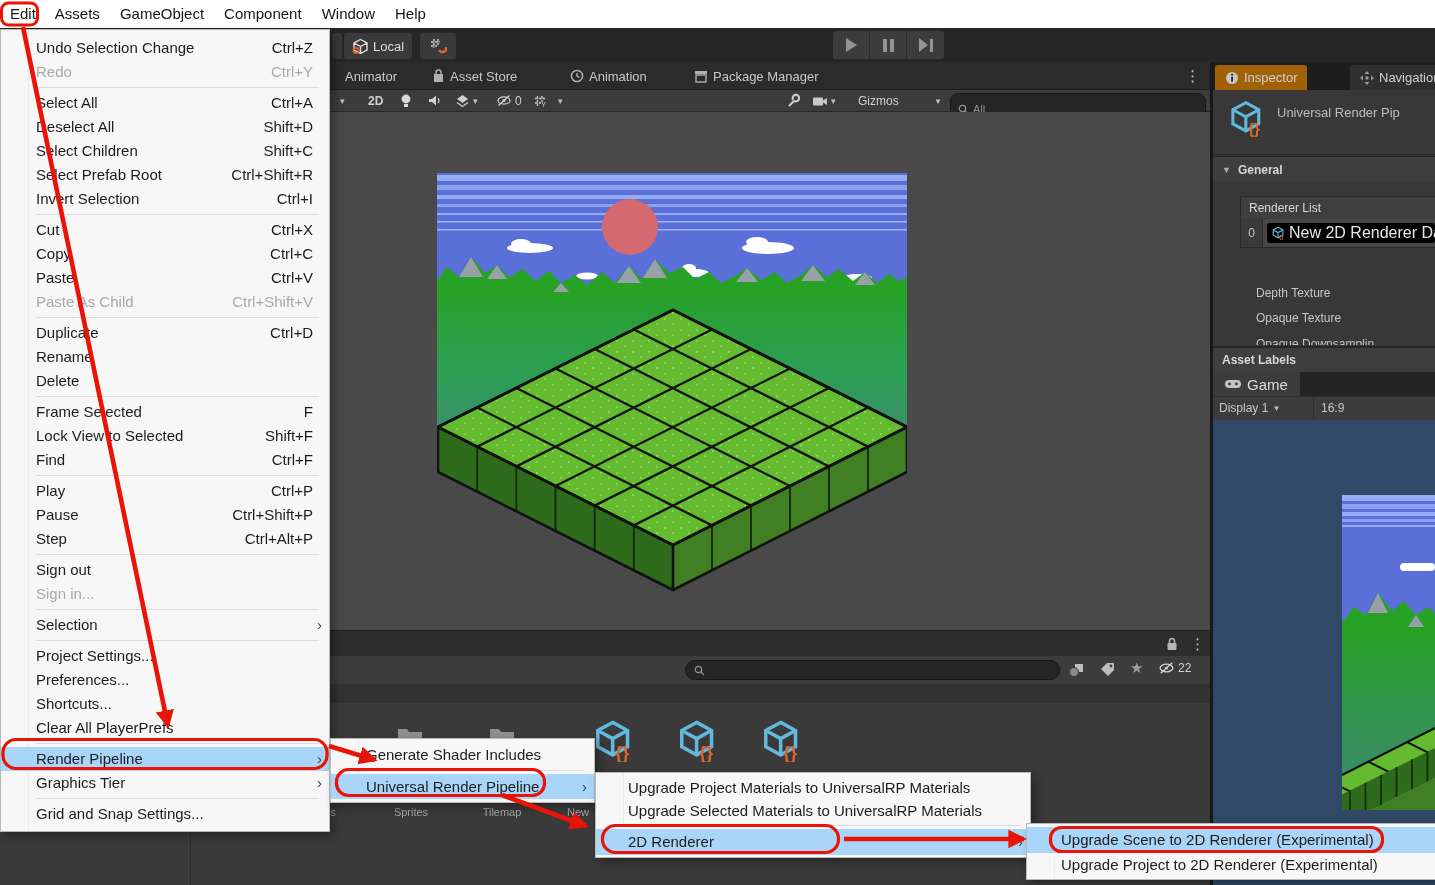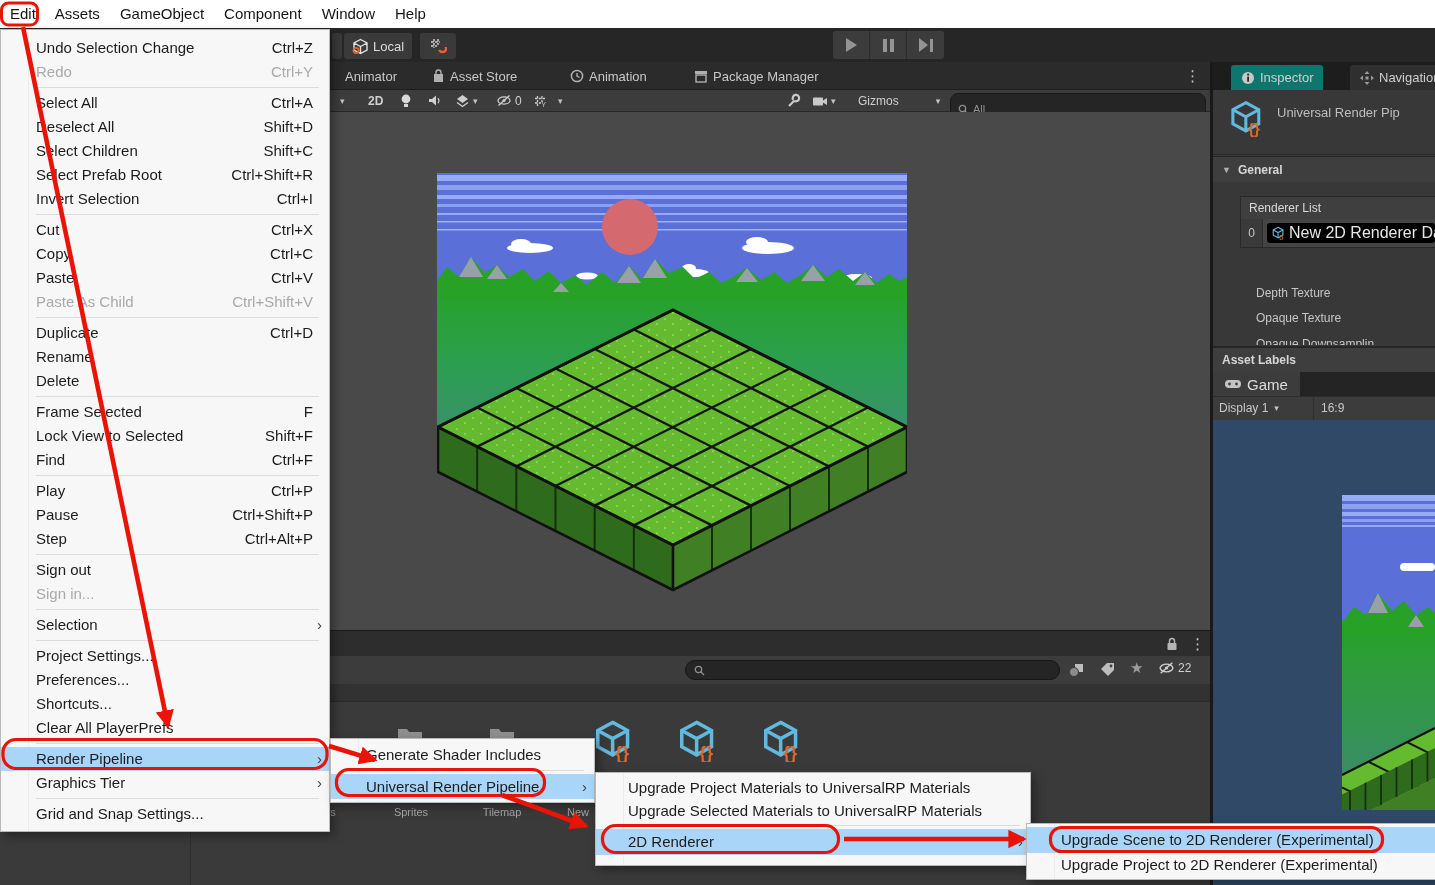--- a/index.html
+++ b/index.html
@@ -85,21 +85,21 @@
   .mi { position:relative; height:24px; line-height:24px; padding:0 16px 0 35px;
     display:flex; justify-content:space-between; }
   .mi .ms { color:#1c1c1c; }
   .mi.dis, .mi.dis .ms { color:#a9a9a9; }
   .mi.hl { background:#a9d6f8; }
   .arr { position:absolute; right:7px; top:0; font-size:15px; color:#3c3c3c; }
   .sep { height:1px; background:#dcdcdc; margin:3px 10px 3px 35px; }
   #edit-menu { left:0; top:29px; width:330px; padding:6px 0 5px; z-index:50; }
   #menu-rp { left:330px; top:738px; width:265px; padding:3px 0; z-index:51; }
   #menu-rp .mi { height:25px; line-height:25px; }
-  #menu-urp { left:595px; top:772px; width:436px; padding:3px 0 10px; z-index:52; }
+  #menu-urp { left:595px; top:772px; width:436px; padding:3px 0 2px; z-index:52; }
   #menu-urp .mi { height:23px; line-height:23px; padding-left:32px; }
   #menu-urp .mi.hl { height:26px; line-height:26px; }
   #menu-2dr { left:1026px; top:823px; width:420px; padding:3px 0 2px; z-index:53; }
   #menu-2dr .mi { height:24px; line-height:24px; padding-left:34px; }
   #menu-2dr .mi.hl { height:26px; line-height:26px; }
 
   .anno { position:absolute; left:0; top:0; z-index:100; pointer-events:none; }
   .icon { display:inline-block; }
 </style>
 </head>
@@ -383,21 +383,21 @@
       </svg>
     <div class="plabel" style="left:326px; width:14px;">s</div>
     <div class="plabel" style="left:380px; width:62px;">Sprites</div>
     <div class="plabel" style="left:471px; width:62px;">Tilemap</div>
     <div class="plabel" style="left:558px; width:40px;">New</div>
   </div>
   <div class="vdivider"></div>
 
   <div class="coldiv"></div>
   <div class="rtabs">
-    <div class="rtab" style="left:18px; background:#0f766e;">
+    <div class="rtab" style="left:2px; background:#a16207;">
       <svg class="icon" width="14" height="14" viewBox="0 0 14 14">
           <circle cx="7" cy="7" r="6" fill="#c8c8c8"></circle>
           <rect x="6.2" y="5.6" width="1.8" height="5" fill="#262626"></rect>
           <circle cx="7.1" cy="3.6" r="1.1" fill="#262626"></circle>
         </svg>
       <span>Inspector</span>
       </div>
     <div class="rtab" style="left:137px; background:#2f2f2f; width:120px;">
       <svg class="icon" width="14" height="14" viewBox="0 0 14 14">
           <path d="M7,0 L9.5,3 H4.5 Z M7,14 L4.5,11 H9.5 Z M0,7 L3,4.5 V9.5 Z M14,7 L11,9.5 V4.5 Z" fill="#9a9a9a"></path>

